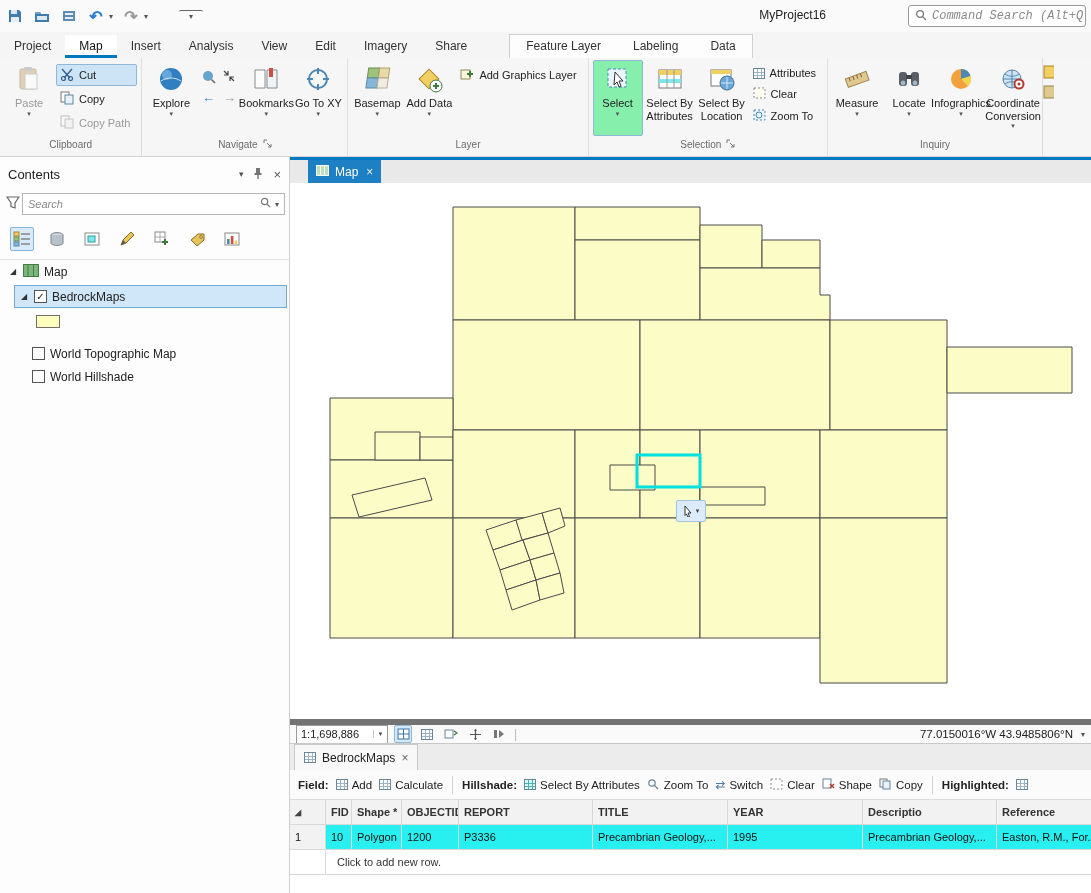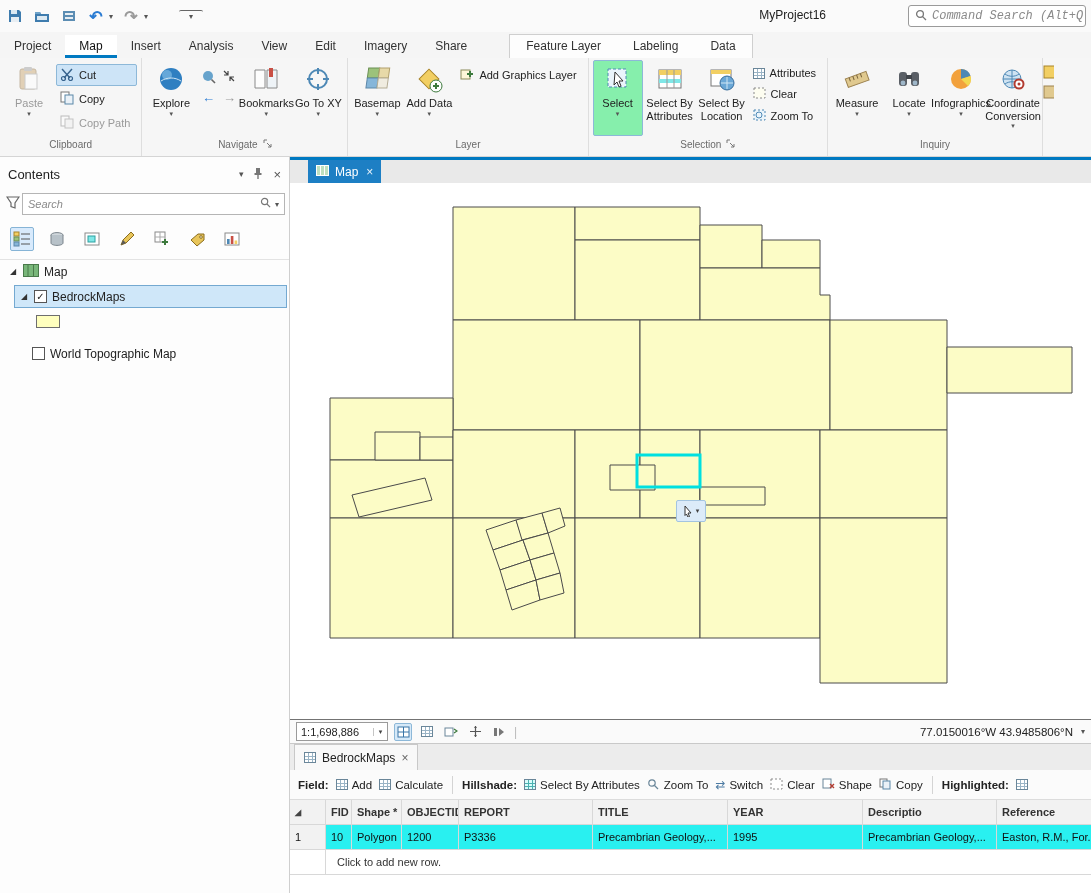--- a/index.html
+++ b/index.html
@@ -55,21 +55,21 @@
   .sel-row{background:#cfe7f9;border:1px solid #74a9d1}
   .swatch{width:24px;height:13px;background:#ffffbe;border:1px solid #6e6e6e}
   
   #mapview{position:absolute;left:290px;top:157px;width:801px;height:586px;background:#fff}
   #map-blueline{position:absolute;left:0;top:0;width:801px;height:3px;background:#0079c1}
   #map-tabstrip{position:absolute;left:0;top:3px;width:801px;height:23px;background:#e9e9e9;display:flex;align-items:stretch}
   #map-tab{margin-left:18px;background:#1d7fc4;color:#fff;display:flex;align-items:center;gap:6px;padding:0 8px;font-size:12px;cursor:pointer}
   #map-tab .x{color:#e8f2fa;font-size:12px;margin-left:2px;cursor:pointer}
   #map-canvas{position:absolute;left:0;top:26px;width:801px;height:536px;background:#fff;overflow:hidden}
   #float-select{position:absolute;left:386px;top:317px;width:30px;height:22px;background:#dcebf9;border:1px solid #a3c4e0;border-radius:2px;display:flex;align-items:center;justify-content:center;gap:2px;cursor:pointer}
-  #map-bottombar{position:absolute;left:0;top:562px;width:801px;height:24px;background:#fafafa;border-top:1px solid #737373;display:flex;align-items:center;padding:0 6px;gap:6px}
+  #map-bottombar{position:absolute;left:0;top:562px;width:801px;height:24px;background:#fafafa;border-top:6px solid #737373;display:flex;align-items:center;padding:0 6px;gap:6px}
   #scale-box{width:92px;height:19px;border:1px solid #9a9a9a;background:#fff;display:flex;align-items:center;font-size:11px}
   #scale-box .val{flex:1;padding-left:4px}
   #scale-box .dd{width:14px;border-left:1px solid #c5c5c5;text-align:center;font-size:7px;color:#444;cursor:pointer}
   .sbicon{width:18px;height:18px;display:flex;align-items:center;justify-content:center;border-radius:2px;cursor:pointer}
   .sbicon.active{background:#d6e9f8;border:1px solid #8db8d8}
   #coords{margin-left:auto;font-size:11.5px;color:#222;display:flex;align-items:center;gap:8px}
   
   #tablepanel{position:absolute;left:290px;top:743px;width:801px;height:150px;background:#fff;border-top:1px solid #c9c9c9}
   #tp-tabstrip{height:26px;background:#ececec;display:flex;align-items:stretch}
   #tp-tab{margin-left:4px;background:#f8f8f8;border:1px solid #c8c8c8;border-bottom:none;display:flex;align-items:center;gap:6px;padding:0 9px;font-size:12px;color:#222;cursor:pointer}
@@ -557,20 +557,24 @@
 
   <div class="tree-row" style="padding-left:36px;margin-top:2px">
     <span class="swatch"></span>
   </div>
 
   <div class="tree-row" style="padding-left:32px;margin-top:9px">
     <span class="cbx"></span>
     <span>World Topographic Map</span>
   </div>
 
+  <div class="tree-row" style="padding-left:32px">
+    <span class="cbx"></span>
+    <span>World Hillshade</span>
+  </div>
 </div>
 
 <div id="mapview">
   <div id="map-blueline"></div>
   <div id="map-tabstrip">
     <div id="map-tab">
       <span>
         <svg width="13" height="11" viewBox="0 0 13 11">
             <rect x="0.5" y="0.5" width="12" height="10" fill="#bfe0bf" stroke="#fff"></rect>
             <path d="M4.5 0.5v10M8.5 0.5v10" stroke="#fff"></path>

